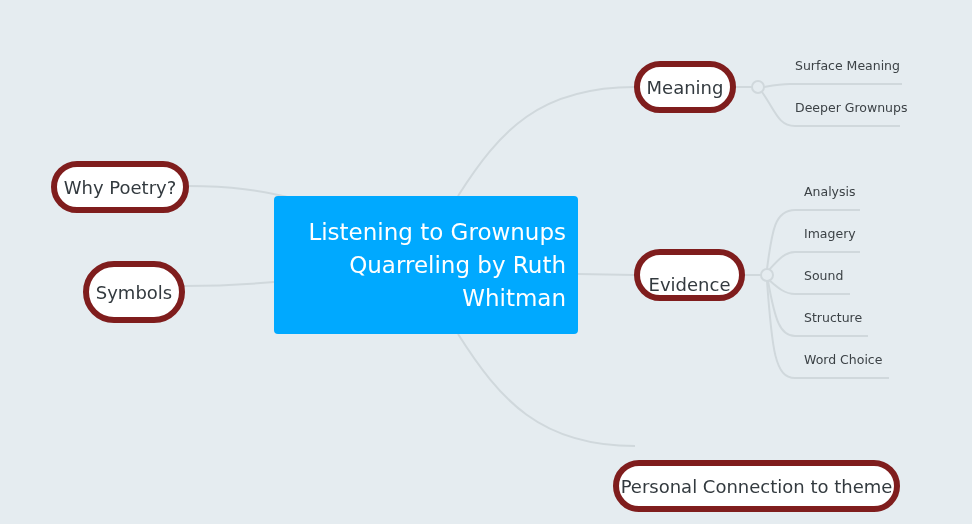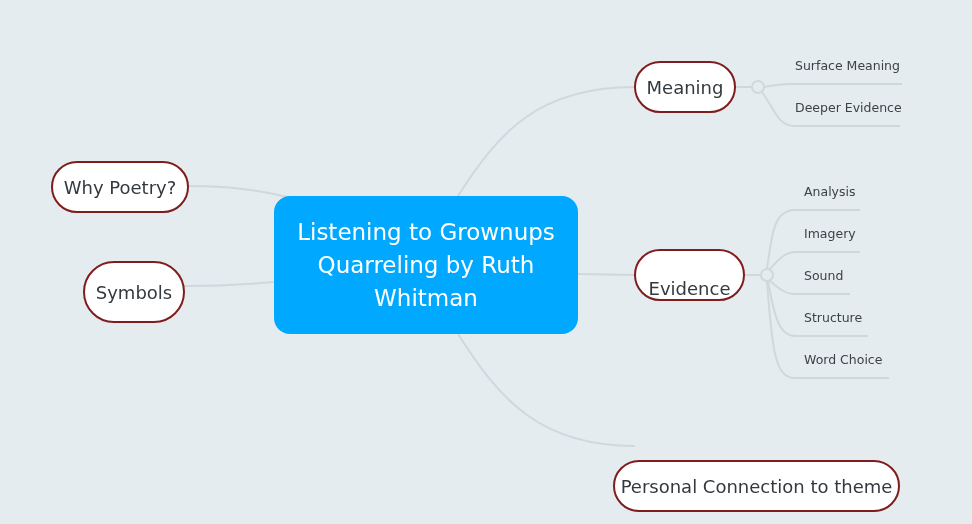--- a/index.html
+++ b/index.html
@@ -1,22 +1,22 @@
 <!DOCTYPE html>
 <html><head>
 <meta charset="utf-8">
 <style>
   html, body { margin:0; padding:0; }
   body { width:972px; height:524px; background:#e5ecf0; position:relative; overflow:hidden;
          font-family:"DejaVu Sans", "Liberation Sans", sans-serif; }
   svg.links { position:absolute; left:0; top:0; width:972px; height:524px; }
   .node { position:absolute; box-sizing:border-box; display:flex; align-items:center; justify-content:center;
-          background:#ffffff; border:2px solid #7f1d1d; color:#333a3f; font-size:18px; white-space:nowrap; border-radius:999px; }
-  .root { position:absolute; left:274px; top:196px; width:304px; height:138px; background:#00a9ff; border-radius:16px;
-          color:#fff; font-size:23px; line-height:33px; text-align:center; display:flex; align-items:center; justify-content:center; }
+          background:#ffffff; border:6px solid #7f1d1d; color:#333a3f; font-size:18px; white-space:nowrap; border-radius:999px; }
+  .root { position:absolute; left:274px; top:196px; width:304px; height:138px; background:#00a9ff; border-radius:4px;
+          color:#fff; font-size:23px; line-height:33px; text-align:right; display:flex; align-items:center; justify-content:center; }
   .root span { display:block; width:280px; }
   .leaf { position:absolute; font-size:12.5px; color:#3c4246; white-space:nowrap; }
 </style>
 </head>
 <body>
 
 <svg class="links" fill="none" stroke="#d0d8dc" stroke-width="2">
 
   <path d="M458 196 C 500 130, 540 87, 635 87"></path>
   <path d="M578 274 L 635 275"></path>
@@ -54,19 +54,19 @@
   <span>Meaning</span>
 </div>
 <div class="node" style="left:634px;top:249px;width:111px;height:52px;align-items:flex-end;">
   <span>Evidence</span>
 </div>
 <div class="node" style="left:613px;top:421px;width:287px;height:52px;margin-top:39px;">
   <span>Personal Connection to theme</span>
 </div>
 
 <div class="leaf" style="left:795px;top:58px;">Surface Meaning</div>
-<div class="leaf" style="left:795px;top:100px;">Deeper Evidence</div>
+<div class="leaf" style="left:795px;top:100px;">Deeper Grownups</div>
 
 <div class="leaf" style="left:804px;top:184px;">Analysis</div>
 <div class="leaf" style="left:804px;top:226px;">Imagery</div>
 <div class="leaf" style="left:804px;top:268px;">Sound</div>
 <div class="leaf" style="left:804px;top:310px;text-align:right;">Structure</div>
 <div class="leaf" style="left:804px;top:352px;">Word Choice</div>
 
 </body></html>

